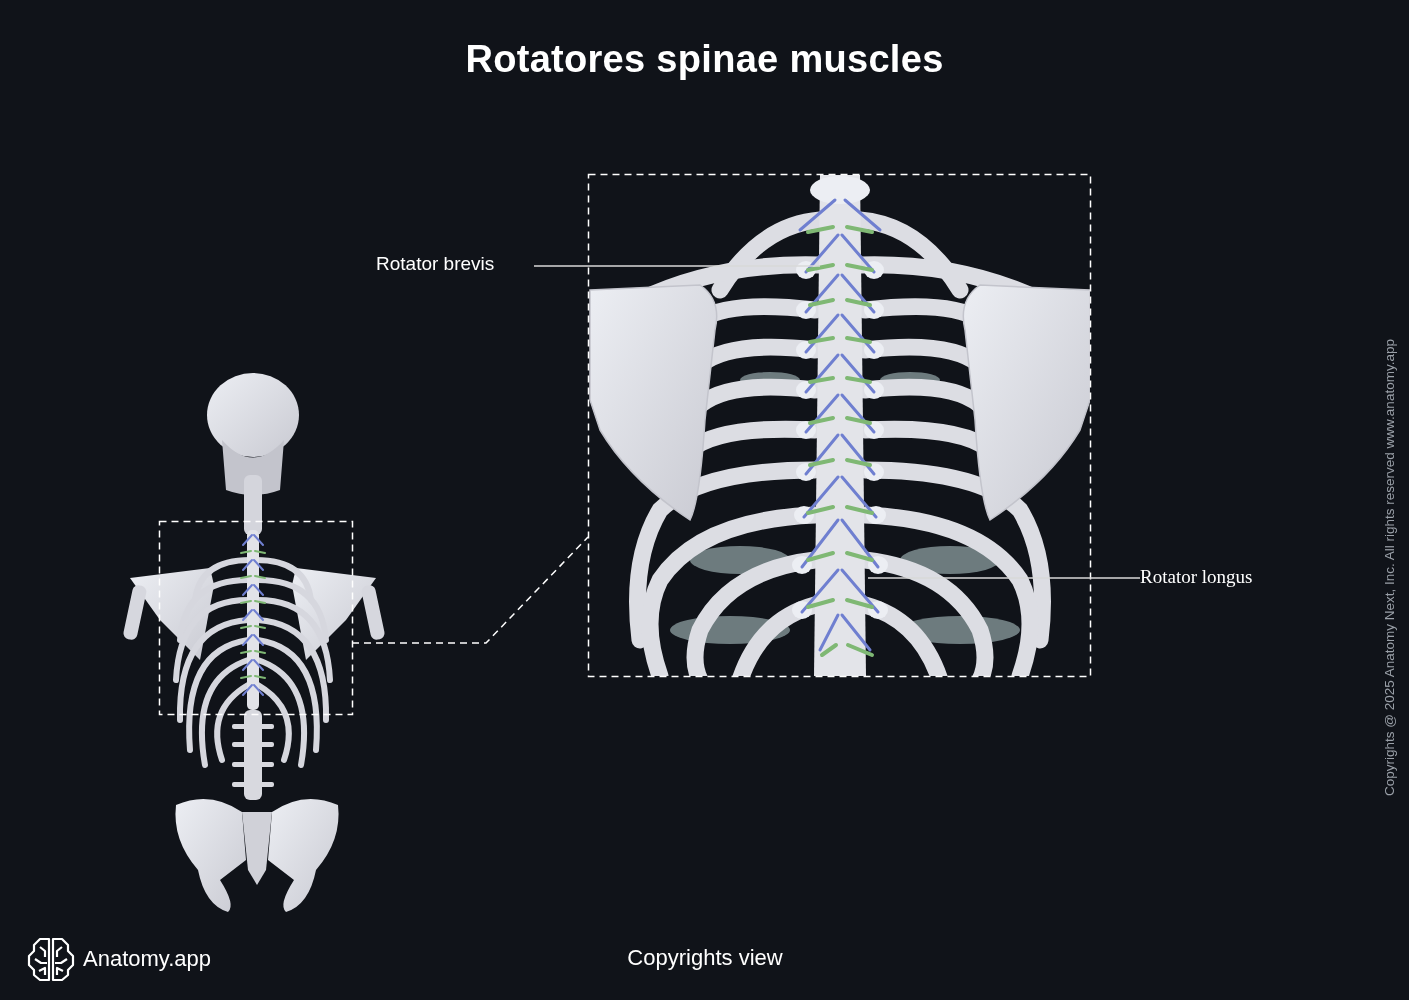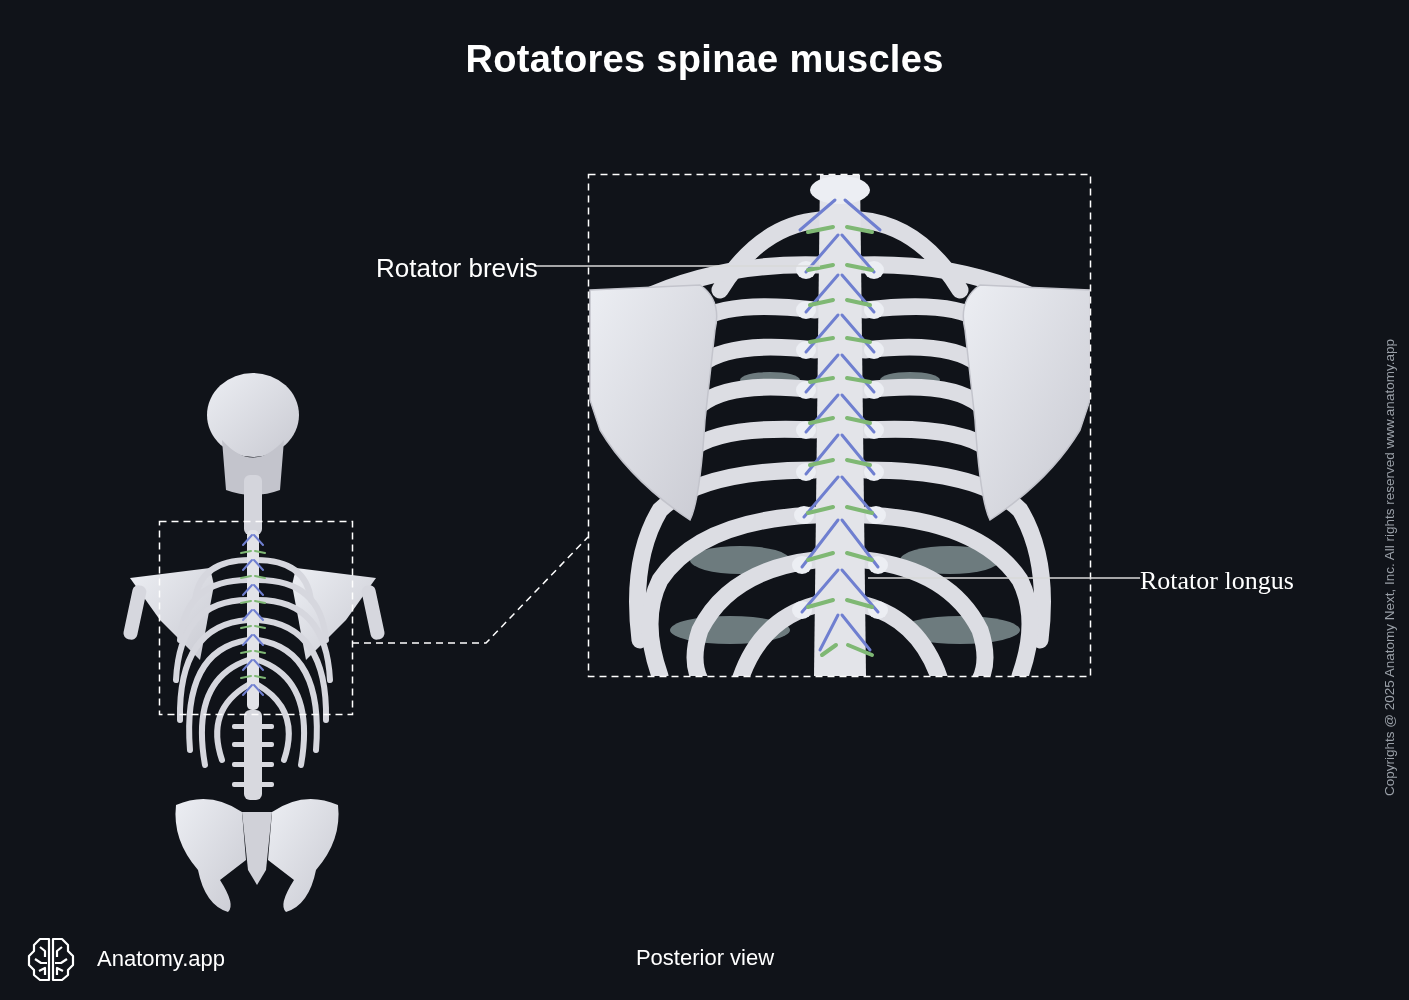--- a/index.html
+++ b/index.html
@@ -12,30 +12,30 @@
   .title {
     position:absolute; left:0; top:38px; width:1409px; text-align:center;
     font-size:38px; font-weight:bold; letter-spacing:0.3px;
   }
   .footer-view {
     position:absolute; left:560px; top:945px; width:290px; text-align:center;
     font-size:22px;
   }
   .brand {
     position:absolute; left:25px; top:935px; height:48px;
-    display:flex; align-items:center; gap:20px;
+    display:flex; align-items:center; gap:6px;
   }
   .brand-name { font-size:22px; }
   .copyright {
     position:absolute; left:1382px; top:796px;
     transform-origin:0 0; transform:rotate(-90deg);
     white-space:nowrap; font-size:13.5px; color:#9aa0a8;
   }
   .label {
-    position:absolute; font-size:26px; white-space:nowrap;
+    position:absolute; font-size:19px; white-space:nowrap;
   }
   svg.scene { position:absolute; left:0; top:0; }
 </style>
 </head>
 <body>
 
 <div class="title">Rotatores spinae muscles</div>
 
 <svg class="scene" width="1409" height="1000" viewBox="0 0 1409 1000">
   <defs>
@@ -260,15 +260,15 @@
         <path d="M10 24 L16 28 L22 28"></path>
         <path d="M14 36 L20 33 L20 40"></path>
       <path d="M37 12 L32 16 L32 22"></path>
         <path d="M42 24 L36 28 L30 28"></path>
         <path d="M38 36 L32 33 L32 40"></path>
     </g>
   </svg>
   <span class="brand-name">Anatomy.app</span>
 </div>
 
-<div class="footer-view">Posterior view</div>
+<div class="footer-view">Copyrights view</div>
 
 <div class="copyright">Copyrights @ 2025 Anatomy Next, Inc. All rights reserved www.anatomy.app</div>
 
 </body></html>

